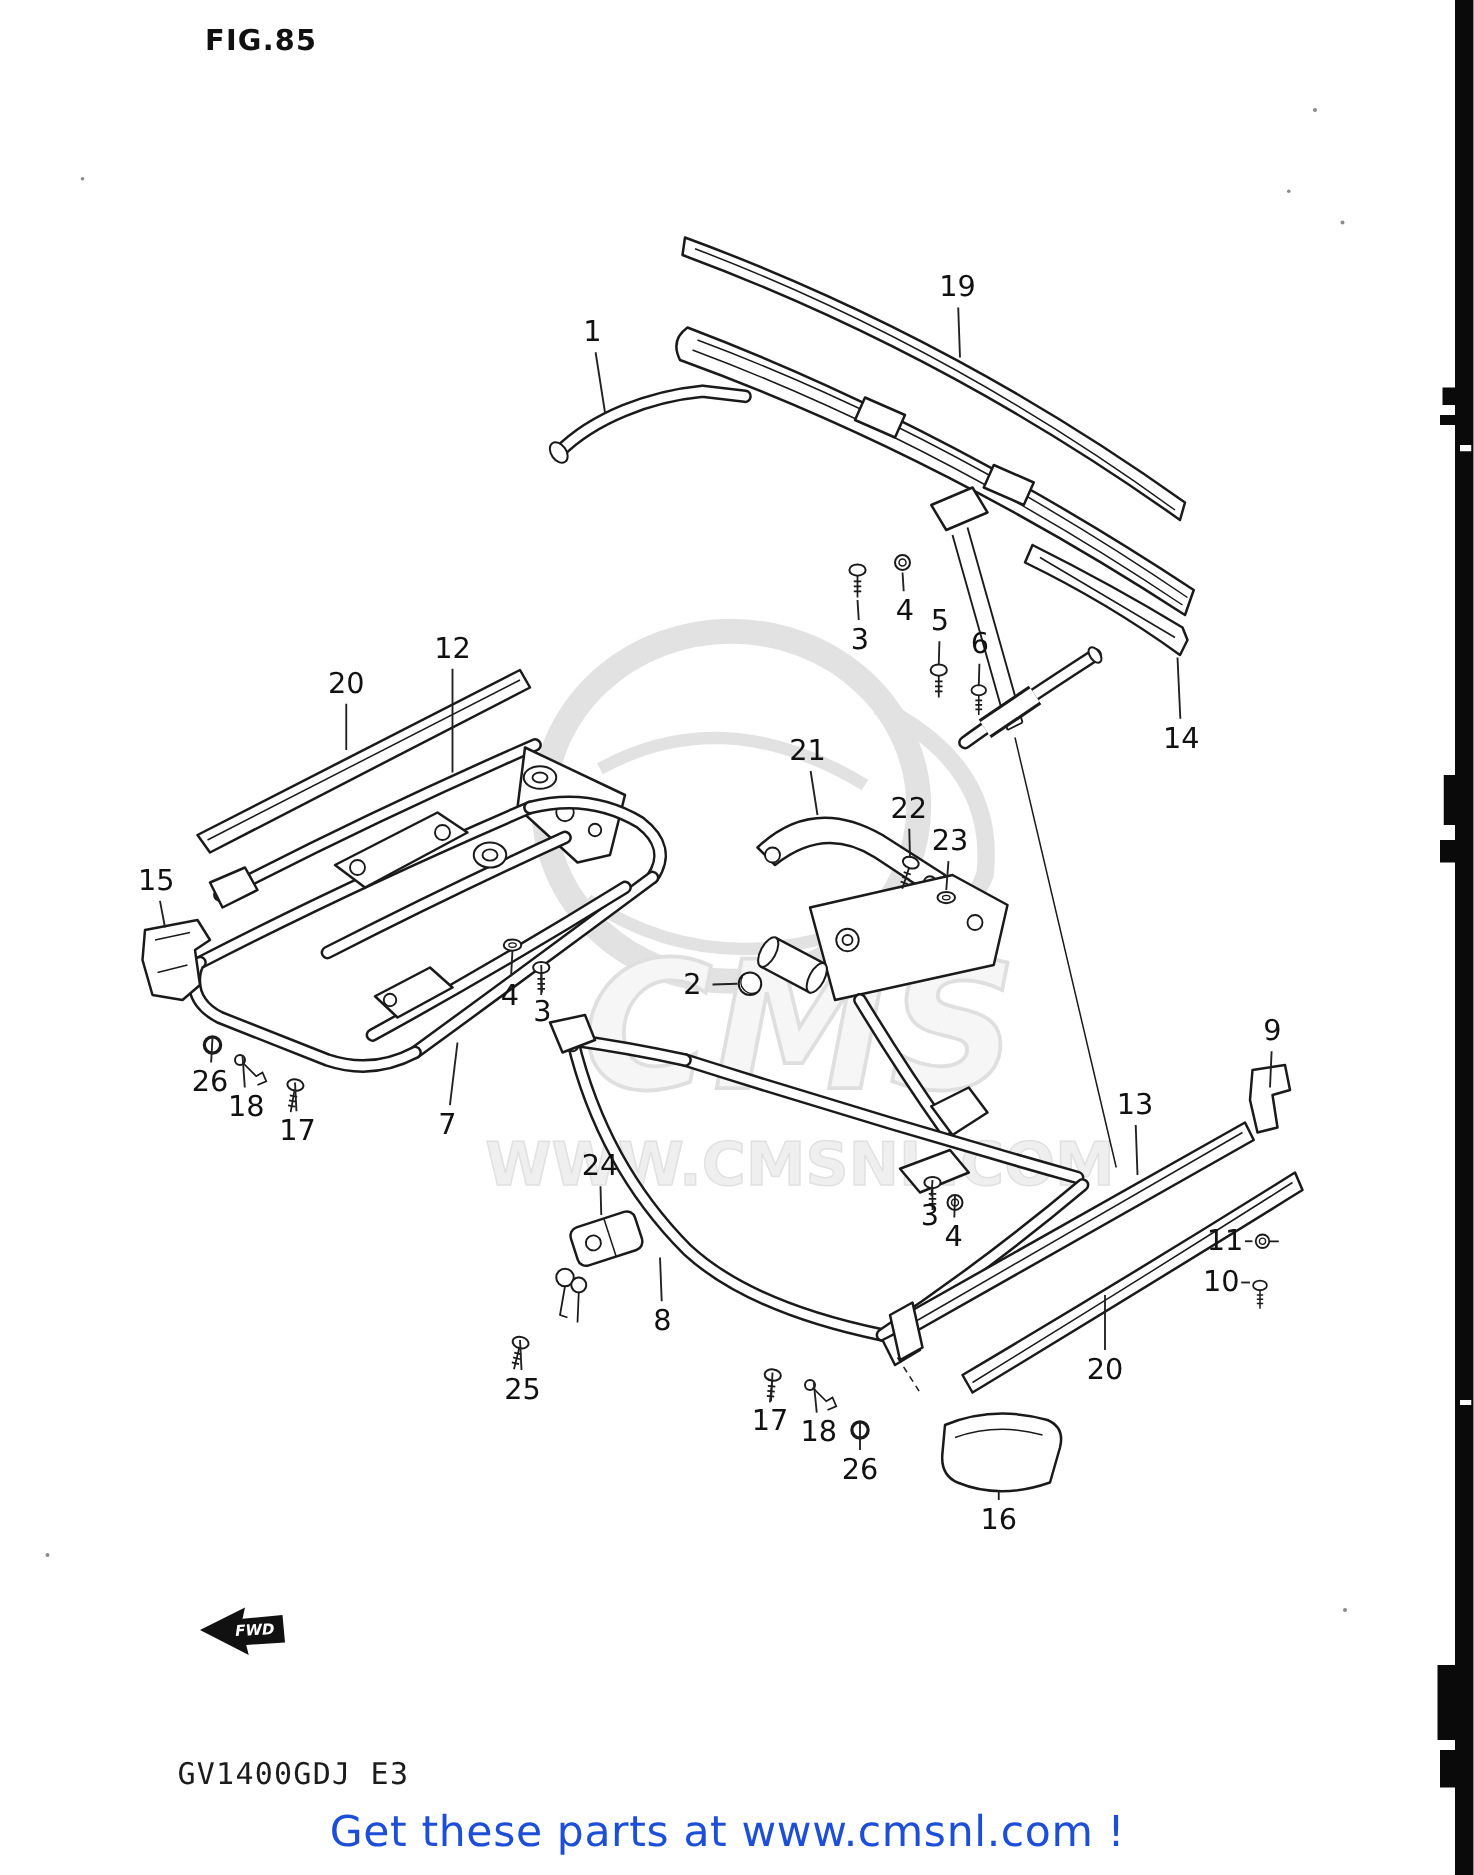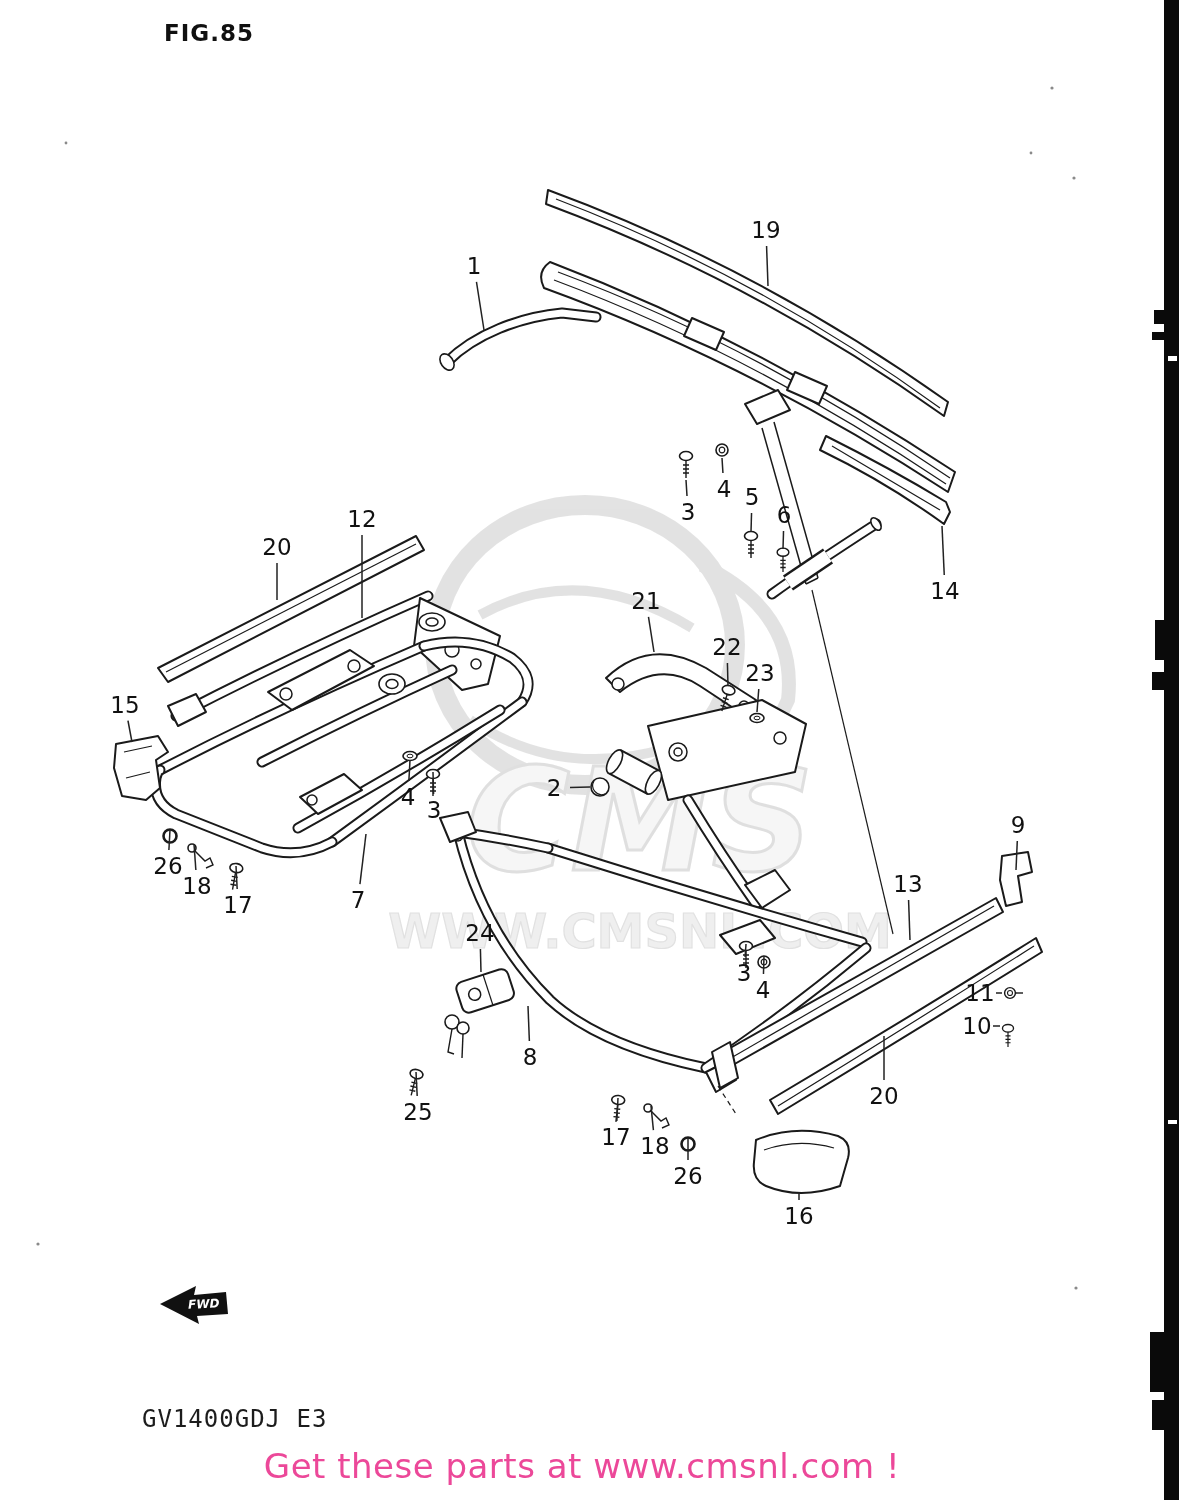--- a/index.html
+++ b/index.html
@@ -344,14 +344,14 @@
       <rect class="bar" x="1155" y="620" width="9" height="40"></rect>
       <rect class="bar" x="1152" y="672" width="12" height="18"></rect>
       <rect class="bar" x="1150" y="1332" width="14" height="60"></rect>
       <rect class="bar" x="1152" y="1400" width="12" height="30"></rect>
       <rect x="1168" y="356" width="9" height="5" fill="#fff"></rect>
       <rect x="1168" y="1120" width="9" height="4" fill="#fff"></rect>
     </g>
   </svg>
 
   <div class="model-code">GV1400GDJ E3</div>
-  <div class="footer-cta" style="color: #ec4899;">Get these parts at www.cmsnl.com !</div>
+  <div class="footer-cta" style="color: #1d4ed8;">Get these parts at www.cmsnl.com !</div>
 </div>
 
 </body></html>

